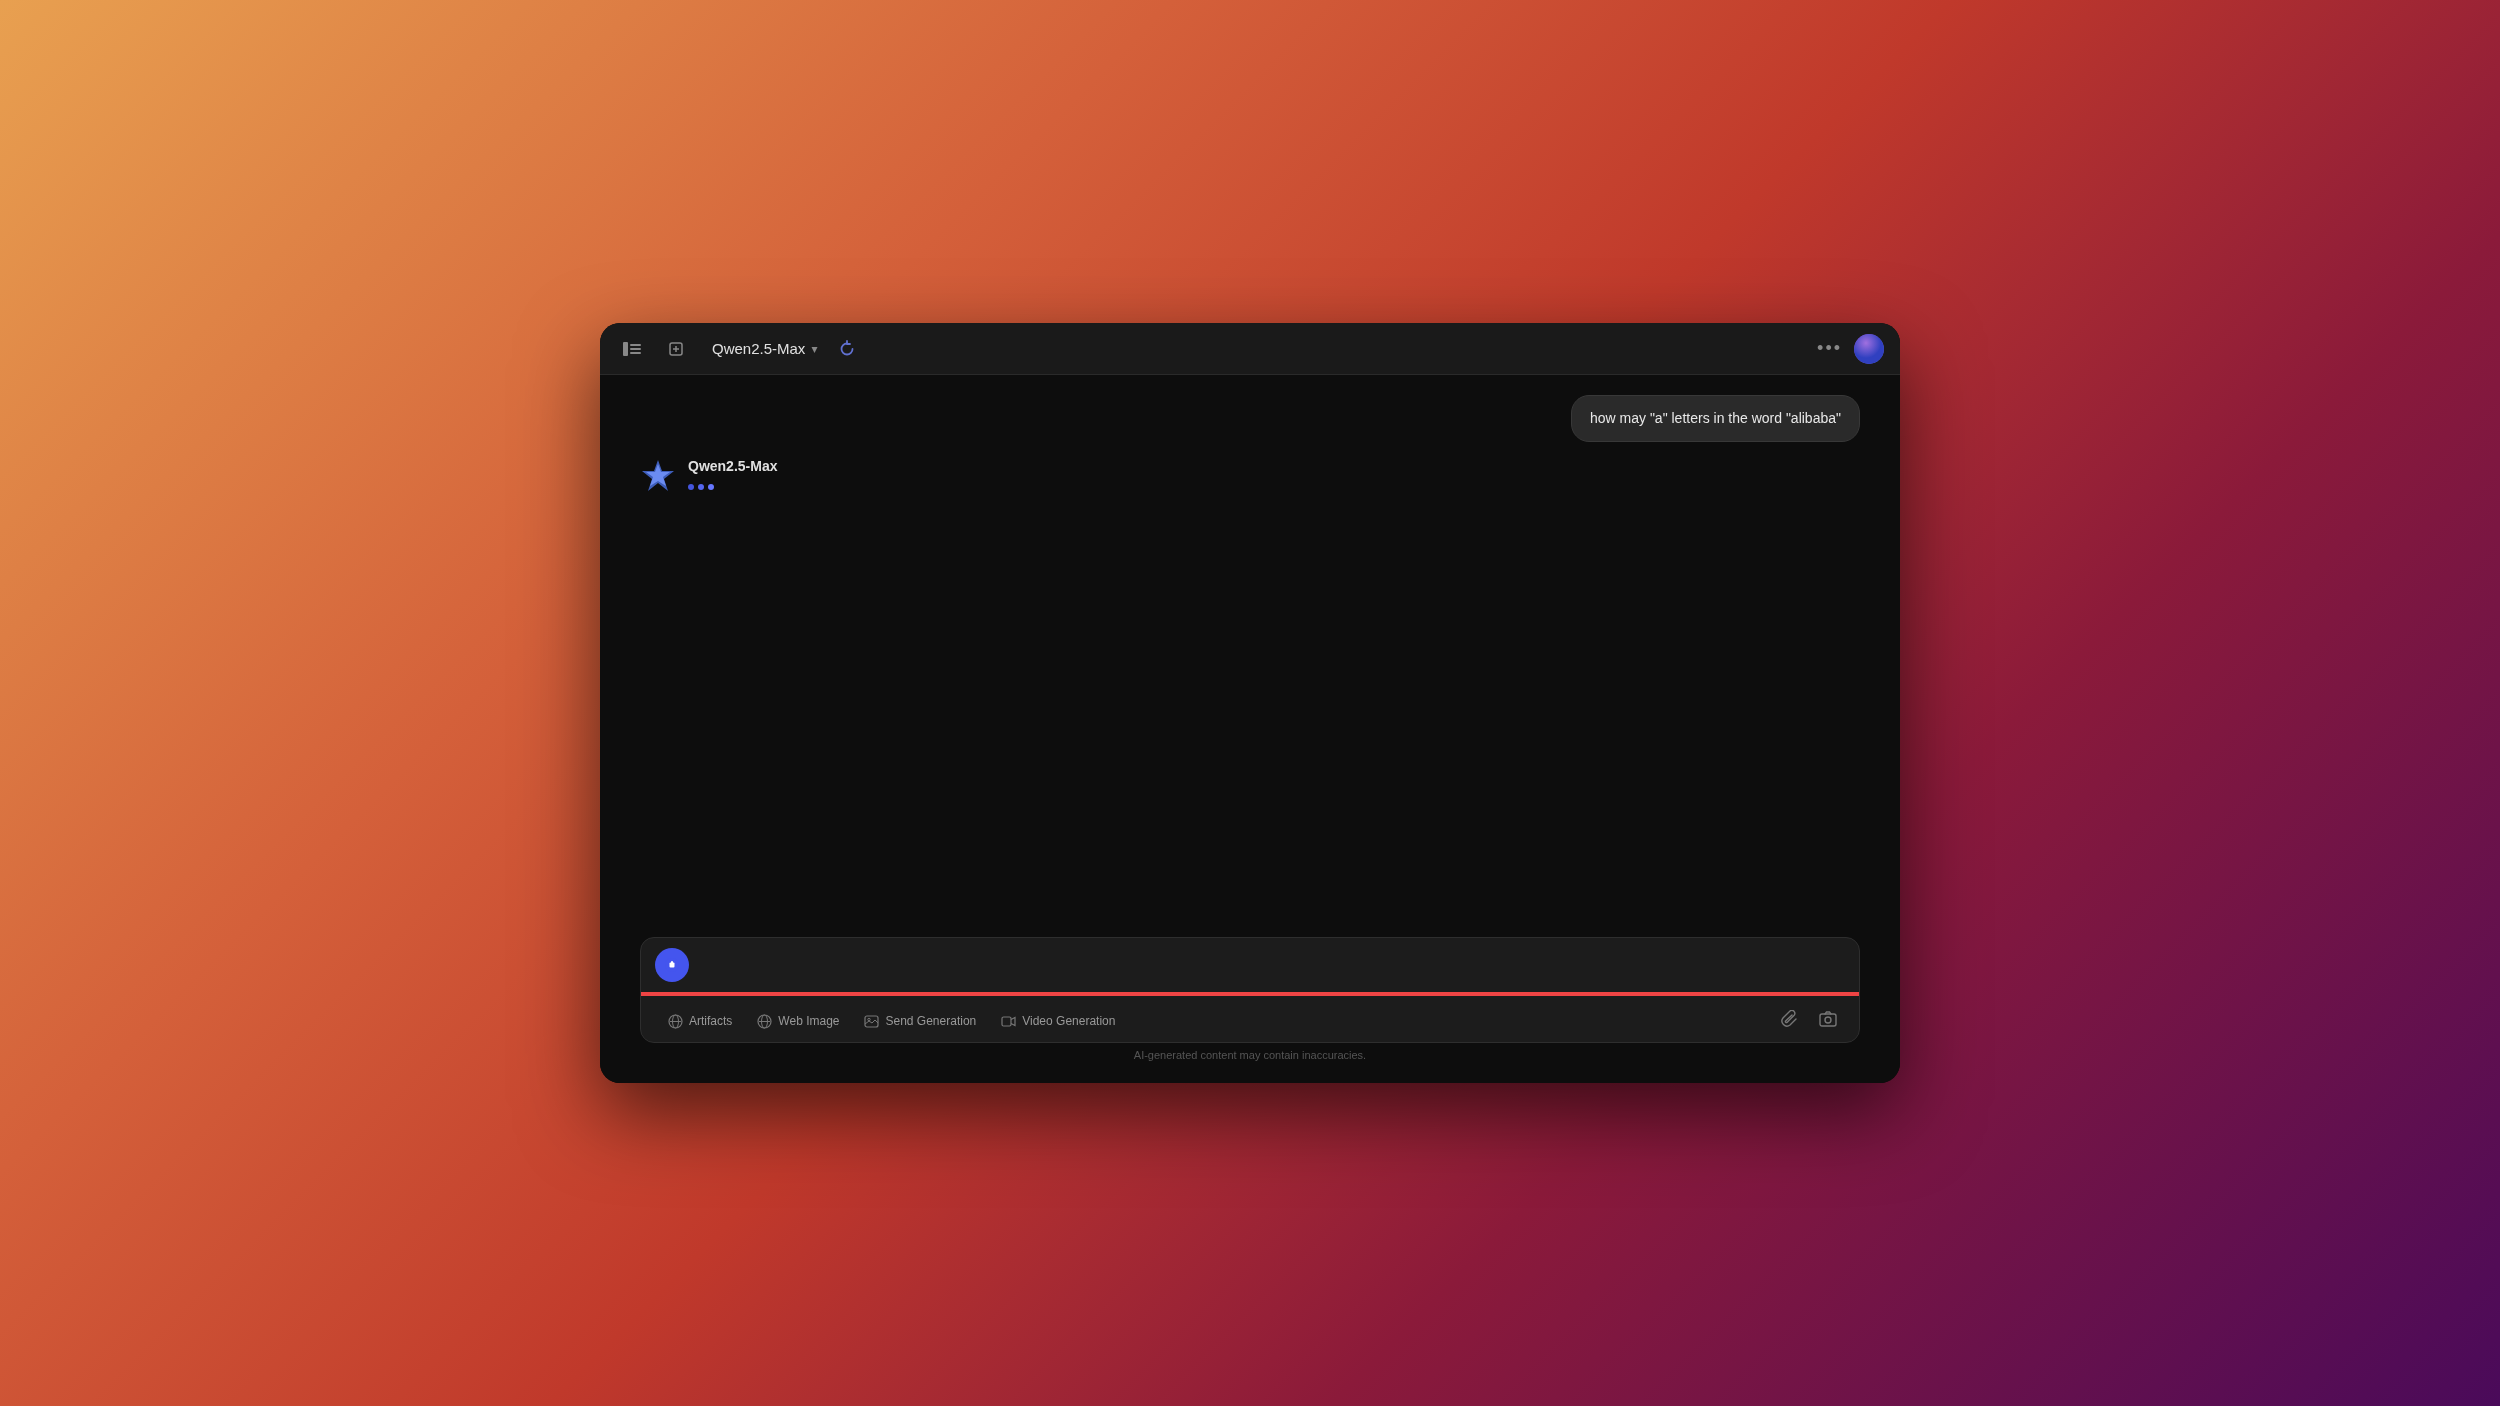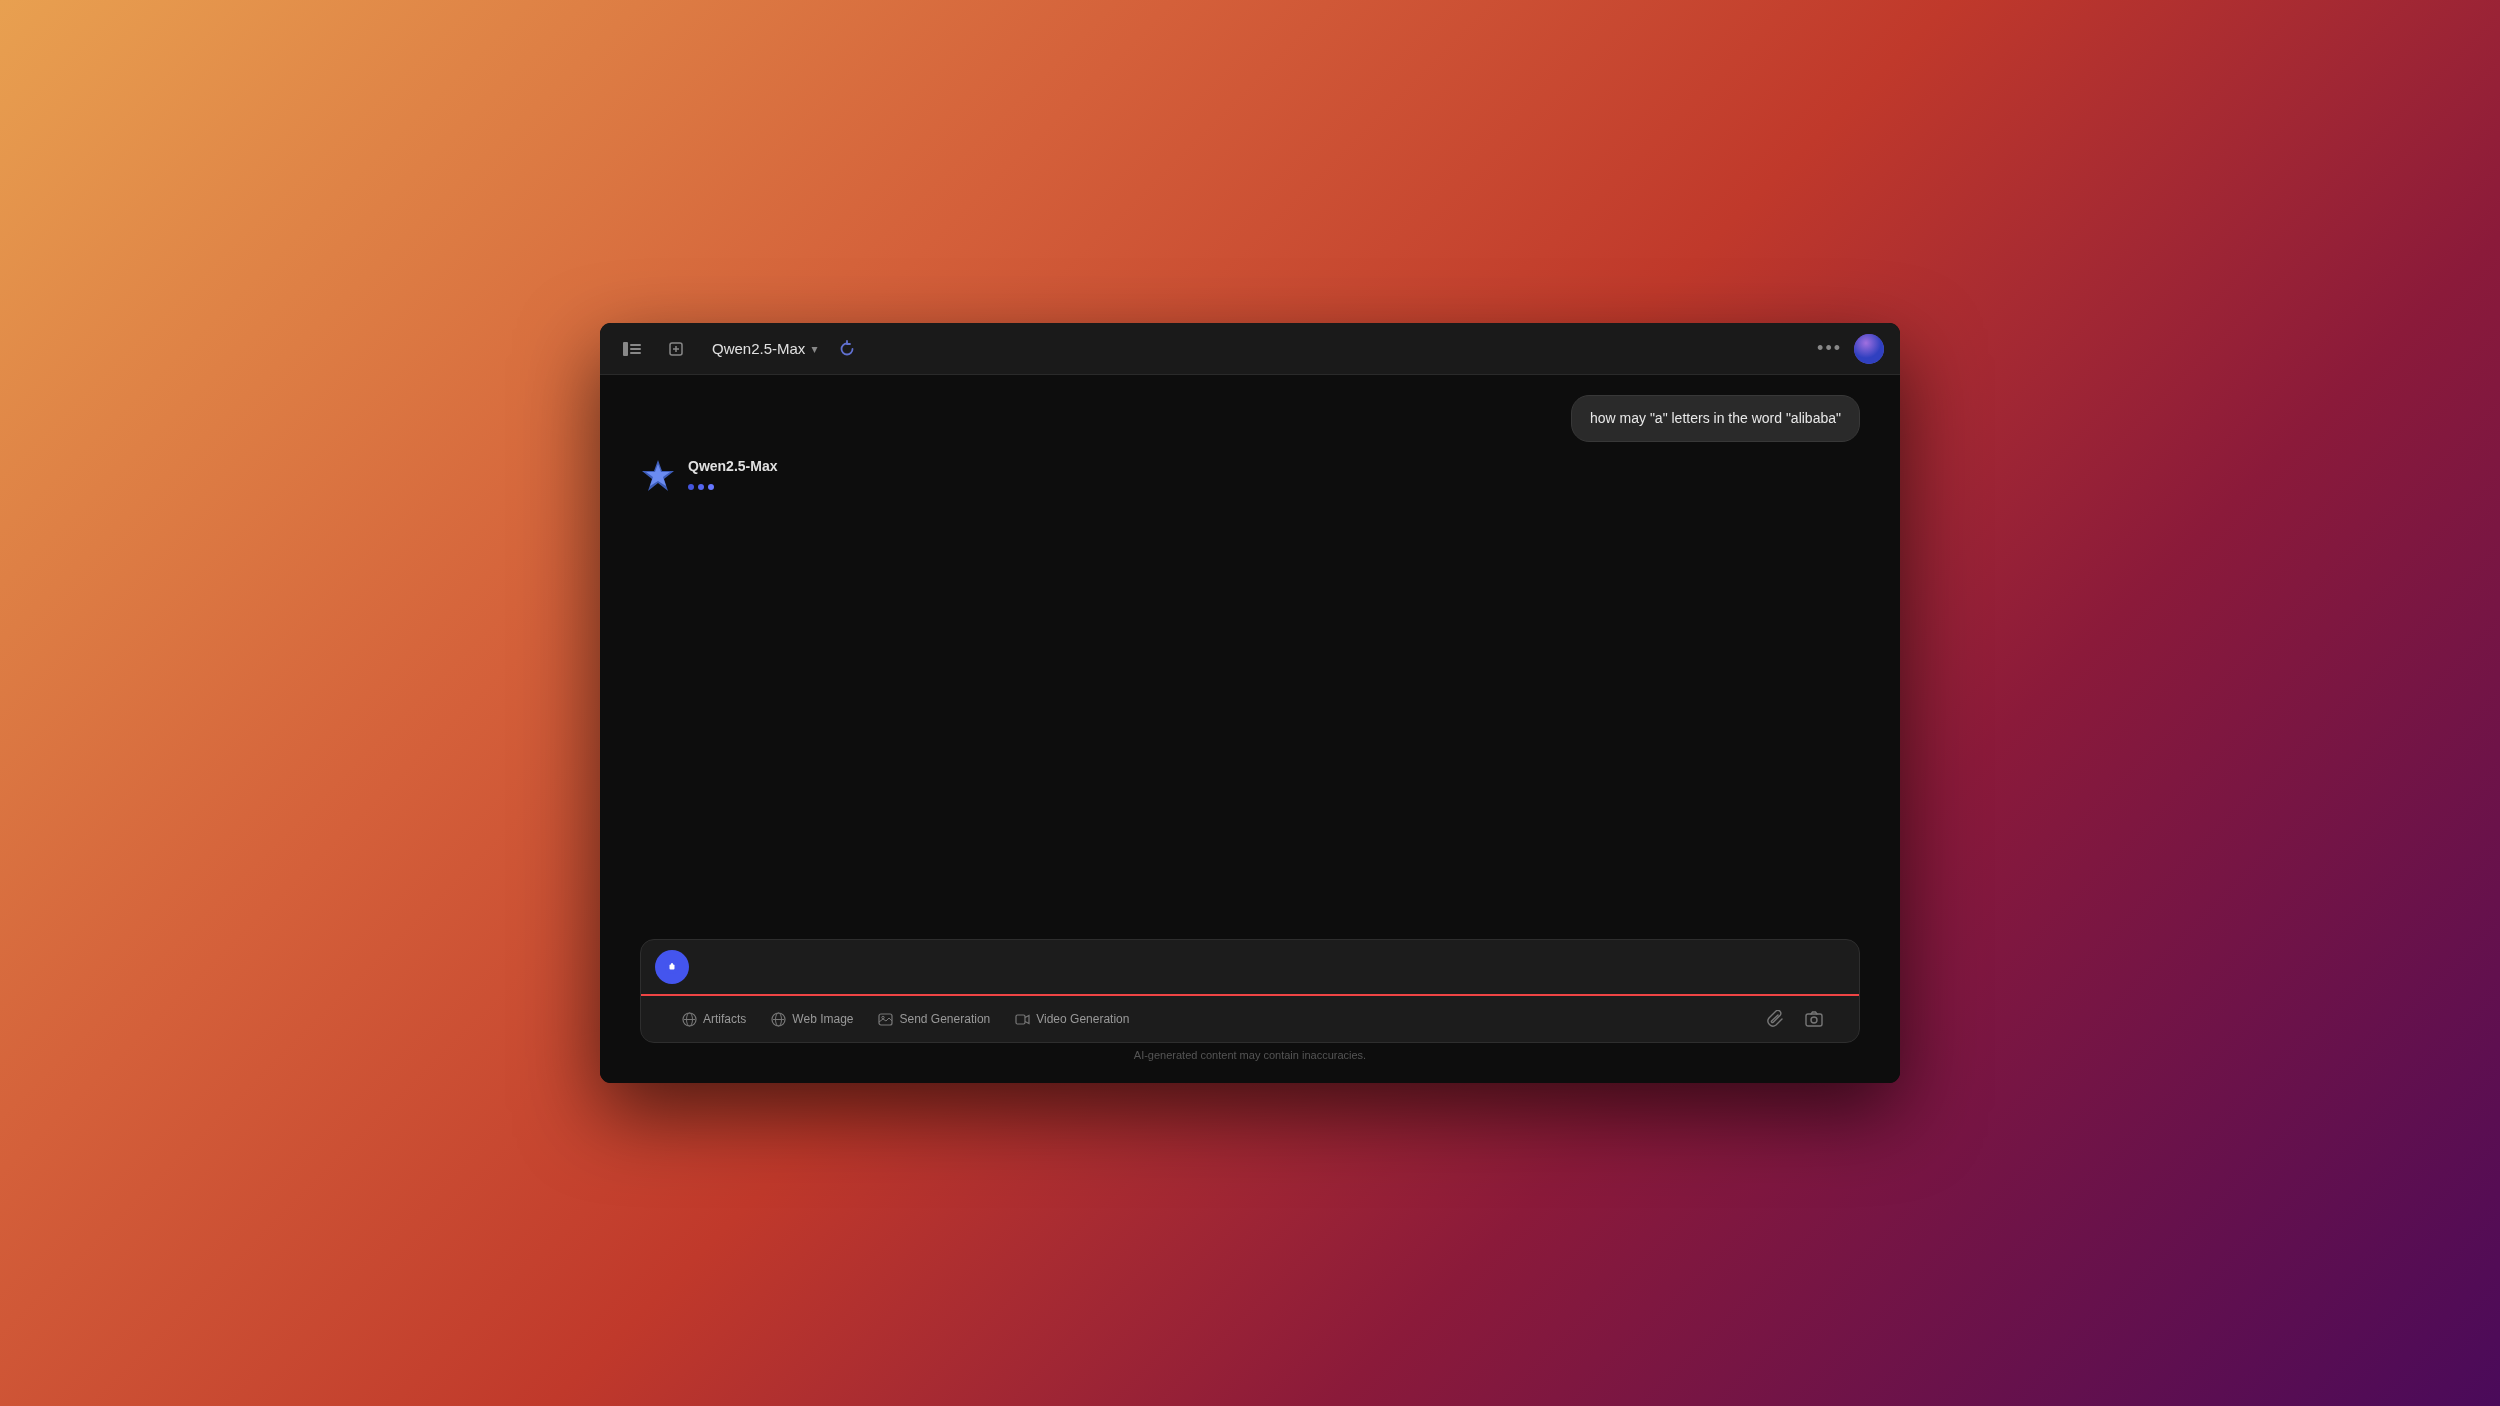--- a/index.html
+++ b/index.html
@@ -12,21 +12,21 @@
       align-items: center;
       justify-content: center;
       font-family: -apple-system, BlinkMacSystemFont, 'Segoe UI', sans-serif;
       overflow: hidden;
     }
 
     .window {
       width: 1300px;
       height: 760px;
       background: #0d0d0d;
-      border-radius: 11px;
+      border-radius: 20px;
       display: flex;
       flex-direction: column;
       overflow: hidden;
       box-shadow: 0 30px 80px rgba(0,0,0,0.6);
     }
 
     
     .titlebar {
       height: 52px;
       background: #1a1a1a;
@@ -244,24 +244,24 @@
 
     .send-btn svg {
       width: 16px;
       height: 16px;
       fill: white;
     }
 
     
     .toolbar-row {
       display: flex;
-      align-items: center;
-      padding: 8px 30px;
+      align-items: flex-end;
+      padding: 8px 16px;
       gap: 4px;
-      border-top: 2px solid #ef4444;
+      border-top: 4px solid #ef4444;
       justify-content: space-between;
     }
 
     .toolbar-left {
       display: flex;
       align-items: center;
       gap: 4px;
     }
 
     .toolbar-right {

